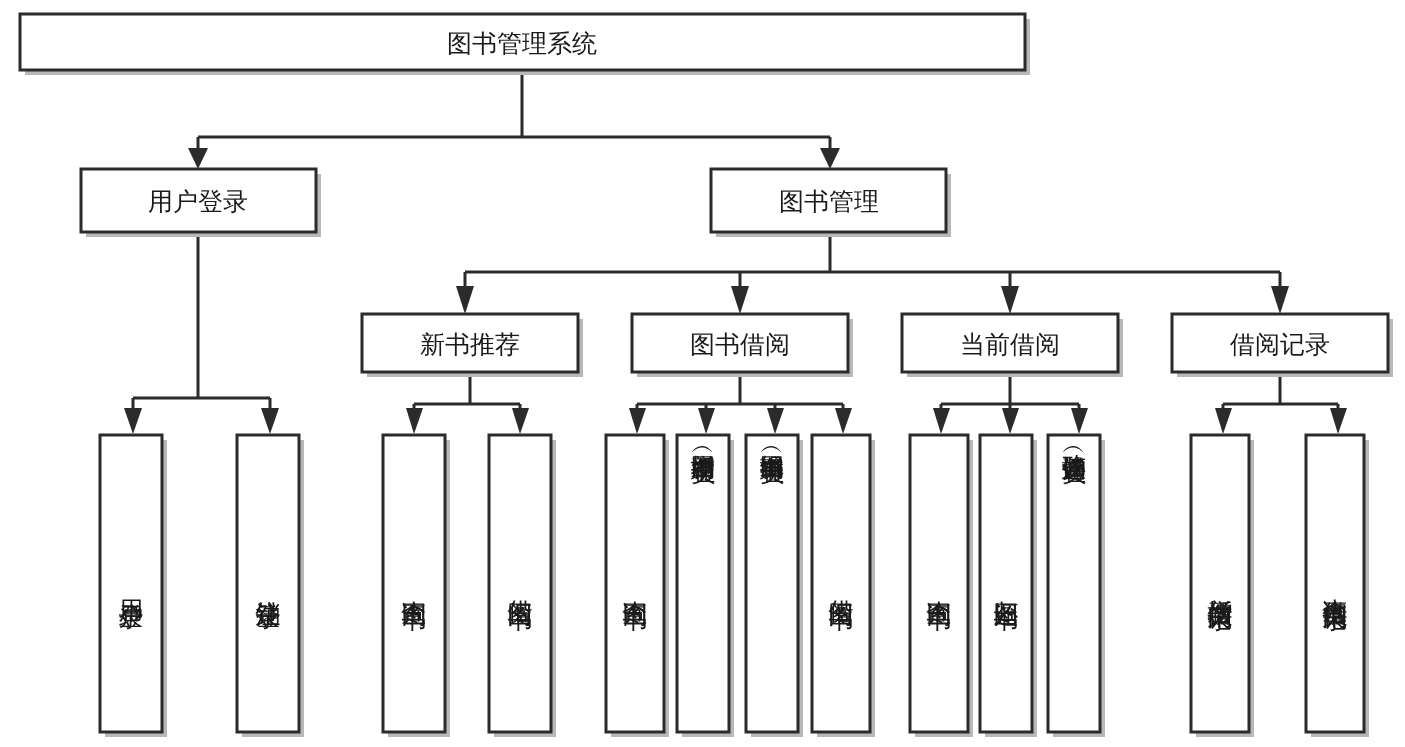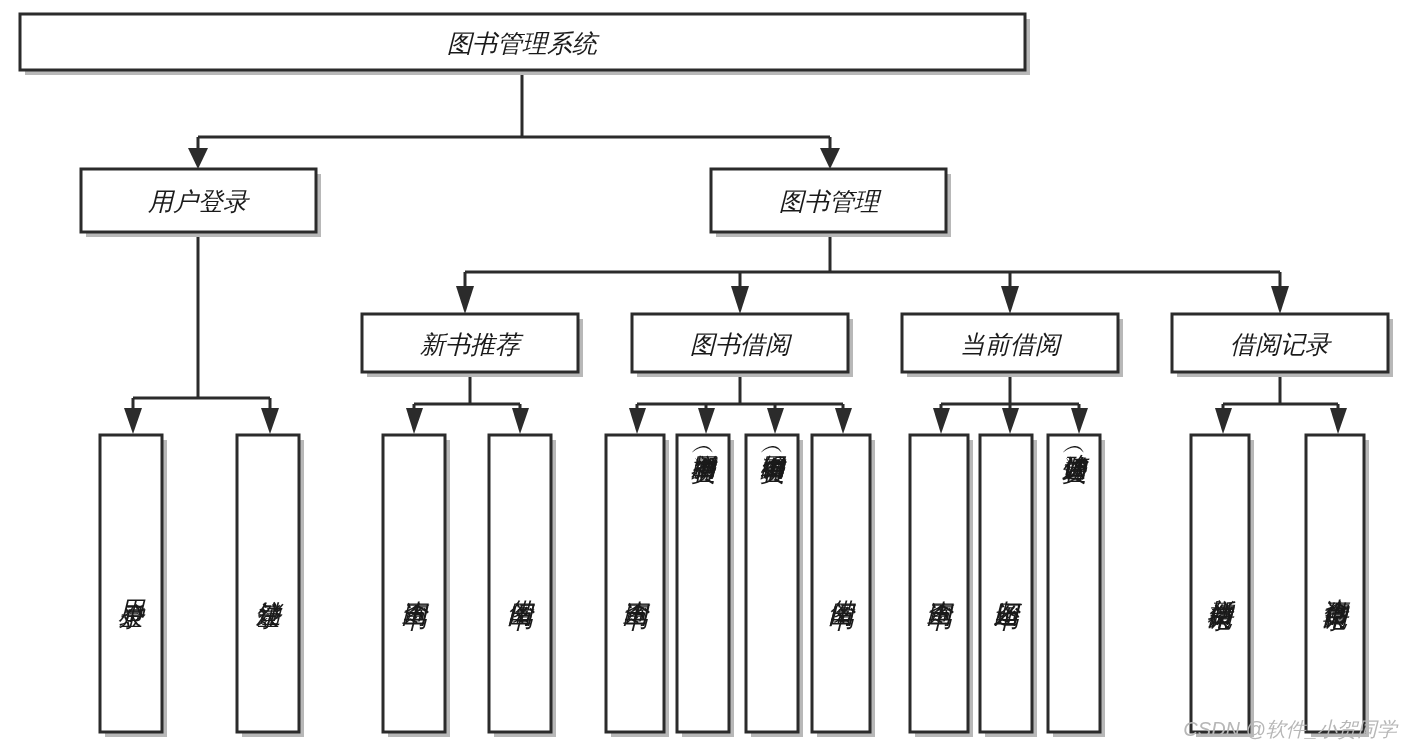--- a/index.html
+++ b/index.html
@@ -11,21 +11,20 @@
     width: 1405px;
     height: 747px;
     overflow: hidden;
     font-family: "Liberation Sans", "DejaVu Sans", sans-serif;
   }
   #diagram-root {
     position: relative;
     width: 1405px;
     height: 747px;
     background: #ffffff;
-    font-style: italic;
   }
   svg#tree-svg {
     position: absolute;
     left: 0;
     top: 0;
     width: 1405px;
     height: 747px;
     display: block;
   }
   .node-box {
@@ -296,15 +295,14 @@
     <span class="leaf-label" style="font-size:24px; letter-spacing:1px;">确认归还（管理员）</span>
   </div>
 
   <div class="leaf-label-holder" style="left:1191px; top:435px; width:58px; height:297px;">
     <span class="leaf-label">新增借阅记录</span>
   </div>
   <div class="leaf-label-holder" style="left:1306px; top:435px; width:58px; height:297px;">
     <span class="leaf-label">查询借阅记录</span>
   </div>
 
-  <div id="watermark">CSDN @软件_小贺同学</div>
 
 </div>
 
 </body></html>

